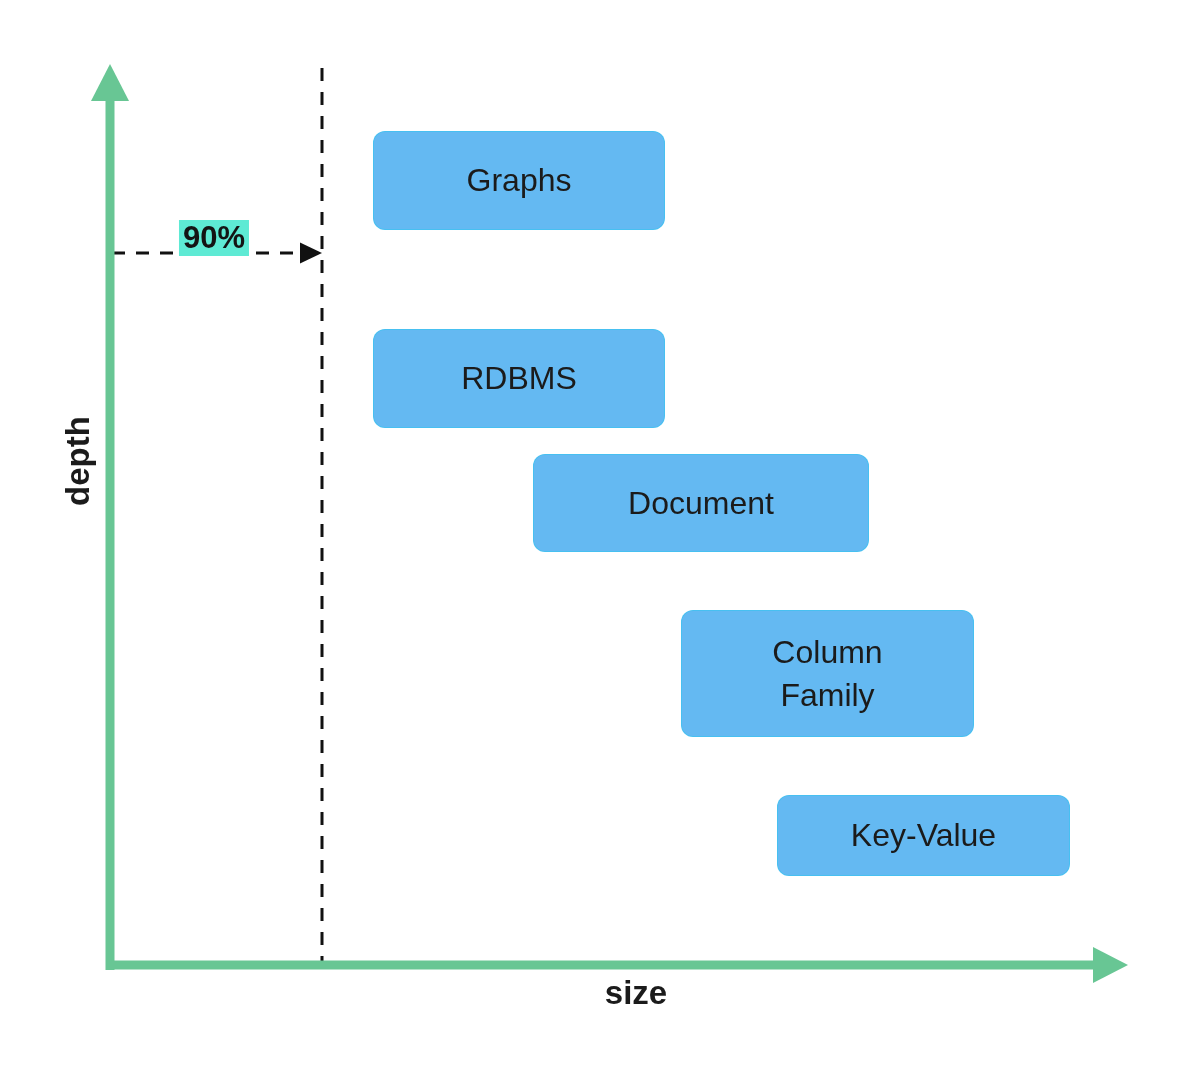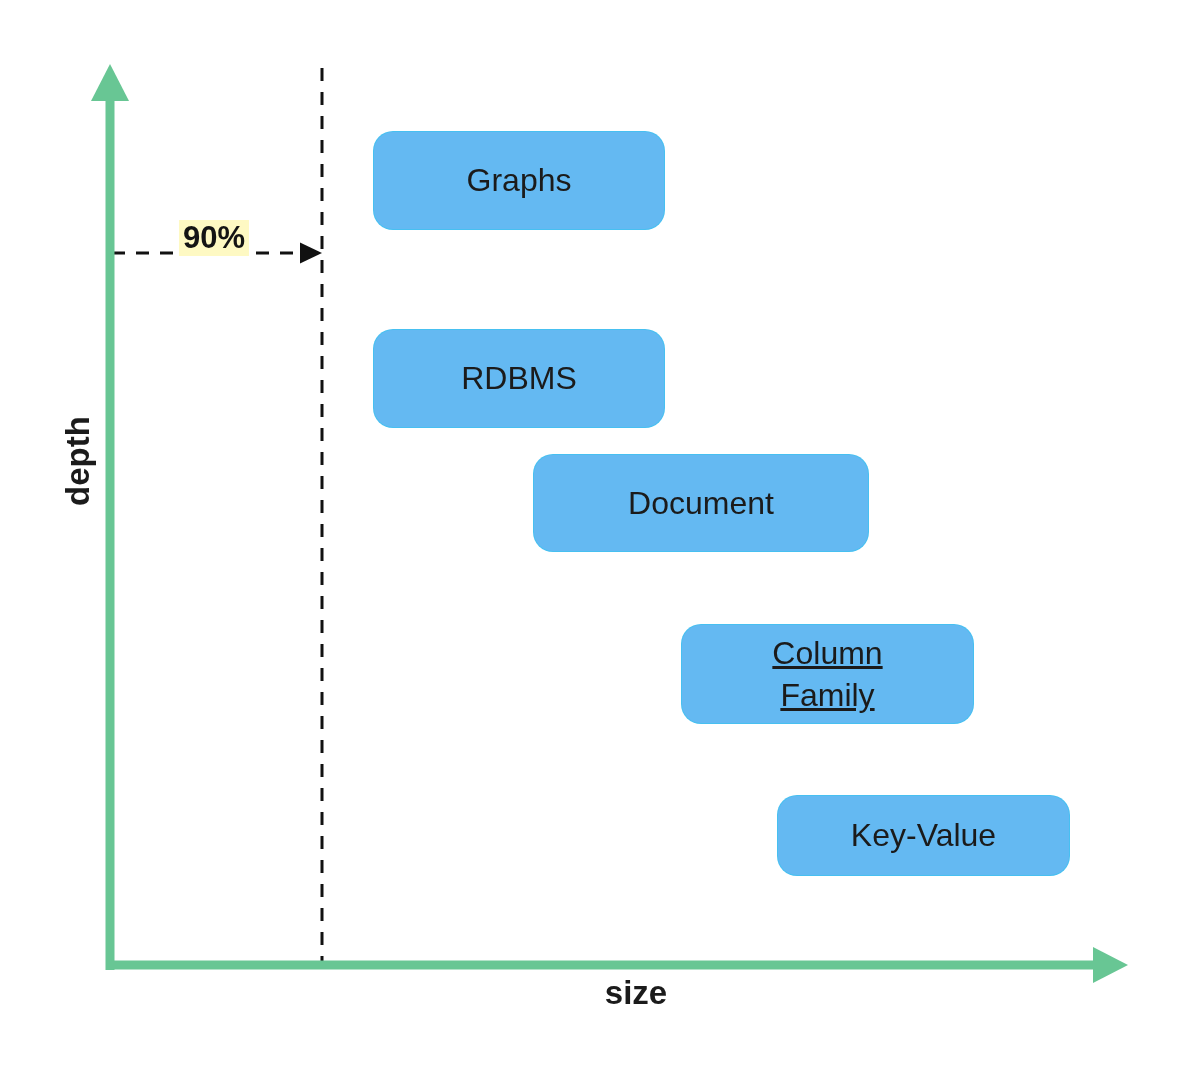--- a/index.html
+++ b/index.html
@@ -19,21 +19,21 @@
     position: absolute;
     left: 0;
     top: 0;
     width: 1200px;
     height: 1074px;
   }
   .node {
     position: absolute;
     background: #64B9F2;
     border: 1.5px solid rgba(47, 199, 240, 0.55);
-    border-radius: 20px;
+    border-radius: 12px;
     display: flex;
     align-items: center;
     justify-content: center;
     text-align: center;
     font-size: 32px;
     line-height: 1.32;
     color: #1b1b1b;
     white-space: pre-line;
     box-sizing: border-box;
   }
@@ -54,21 +54,21 @@
     transform: translate(-50%, -50%);
   }
   .threshold-label {
     position: absolute;
     left: 214px;
     top: 238px;
     transform: translate(-50%, -50%);
     font-weight: 700;
     font-size: 31px;
     color: #141414;
-    background: #fef9c3;
+    background: #5eead4;
     padding: 0 4px;
   }
 </style>
 </head>
 <body>
 
 <div class="canvas">
 
   <svg class="layer-svg" viewBox="0 0 1200 1074">
 
@@ -86,17 +86,17 @@
   </svg>
 
   <div class="axis-label y-label">depth</div>
   <div class="axis-label x-label">size</div>
 
   <div class="threshold-label">90%</div>
 
   <div class="node" style="left:373px; top:131px; width:292px; height:99px;">Graphs</div>
   <div class="node" style="left:373px; top:284px; width:292px; height:99px;margin-top:45px;">RDBMS</div>
   <div class="node" style="left:533px; top:454px; width:336px; height:98px;">Document</div>
-  <div class="node" style="left:681px; top:624px; width:293px; height:100px;text-decoration:underline;">Column
+  <div class="node" style="left:681px; top:610px; width:293px; height:127px;">Column
 Family</div>
   <div class="node" style="left:777px; top:795px; width:293px; height:81px;">Key-Value</div>
 
 </div>
 
 </body></html>

